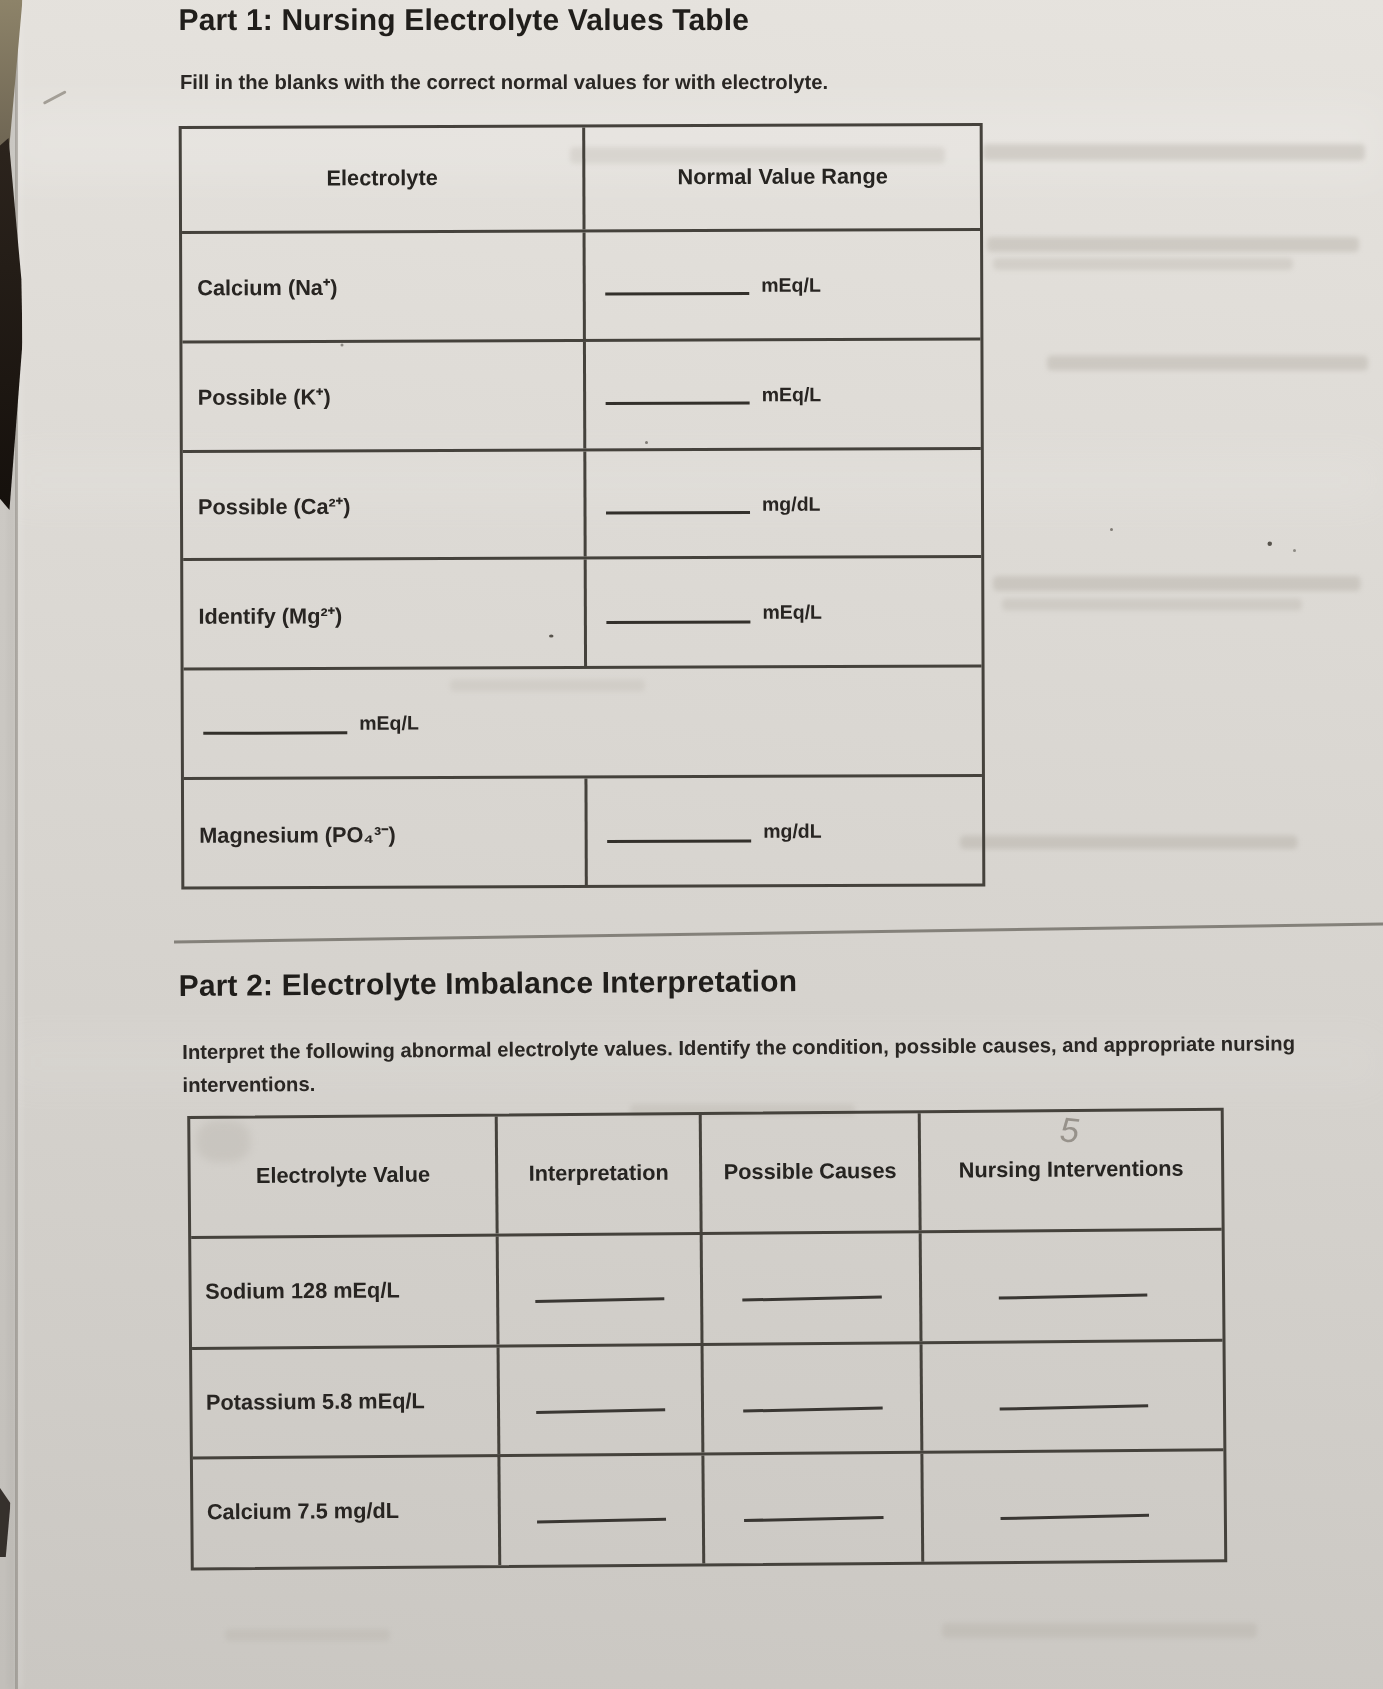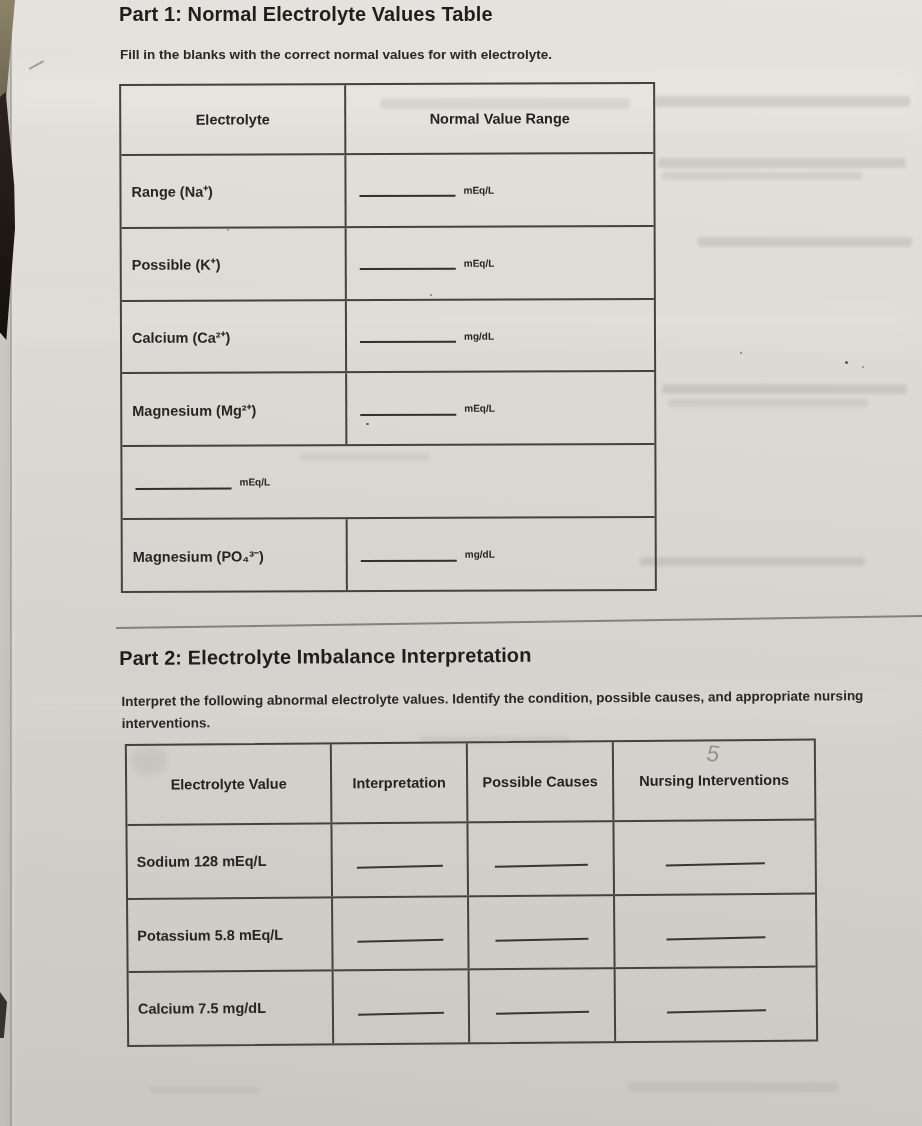--- a/index.html
+++ b/index.html
@@ -54,25 +54,25 @@
   .p1-instr{left:120px;top:47px;}
 
   
   .t1{
     position:absolute;left:120px;top:83px;width:536px;height:509px;
     border:2px solid var(--border);display:flex;flex-direction:column;
     transform:rotate(-0.2deg);box-sizing:border-box;
   }
   .t1 .trow{display:flex;flex:1;border-top:2px solid var(--border);min-height:0;}
   .t1 .trow:first-child{border-top:none;flex:0 0 68px;}
-  .t1 .c1{width:225px;border-right:2px solid var(--border);display:flex;align-items:center;box-sizing:border-box;}
+  .t1 .c1{width:269px;border-right:2px solid var(--border);display:flex;align-items:center;box-sizing:border-box;}
   .t1 .c2{flex:1;display:flex;align-items:center;box-sizing:border-box;}
   .t1 .hcell{justify-content:center;font-weight:bold;font-size:14.5px;color:#262421;}
   .t1 .label{padding-left:10px;font-weight:bold;font-size:14.5px;color:#282522;}
-  .t1 .vcell{padding-left:13px;font-weight:bold;font-size:10px;color:#282522;text-align:center;}
+  .t1 .vcell{padding-left:13px;font-weight:bold;font-size:13px;color:#282522;text-align:center;}
   .blank{display:inline-block;border-bottom:2px solid #33302b;height:2px;transform:translateY(5px);}
   .t1 .blank{width:96px;margin-right:8px;}
 
   .divider{
     position:absolute;left:116px;top:627px;width:810px;border-top:2px solid #76726b;
     transform:rotate(-0.85deg);transform-origin:left center;opacity:.85;
   }
 
   
   .p2{position:absolute;left:0;top:641px;width:922px;height:485px;
@@ -138,55 +138,55 @@
 
   <div class="speck" style="left:845px;top:361px;width:3px;height:3px"></div>
   <div class="speck" style="left:740px;top:352px;width:2px;height:2px;opacity:.7"></div>
   <div class="speck" style="left:366px;top:423px;width:3px;height:2px"></div>
   <div class="speck" style="left:430px;top:294px;width:2px;height:2px;opacity:.7"></div>
   <div class="speck" style="left:227px;top:229px;width:2px;height:2px;opacity:.6"></div>
   <div class="speck" style="left:862px;top:366px;width:2px;height:2px;opacity:.6"></div>
 
   <div class="content">
 
-    <div class="p1-title">Part 1: Normal Electrolyte Values Table</div>
+    <div class="p1-title">Part 1: Nursing Electrolyte Values Table</div>
     <div class="p1-instr">Fill in the blanks with the correct normal values for with electrolyte.</div>
 
     <div class="t1">
       <div class="trow">
         <div class="c1 hcell">Electrolyte</div>
         <div class="c2 hcell">Normal Value Range</div>
       </div>
 
   <div class="trow">
-    <div class="c1 label">Range (Na⁺)</div>
+    <div class="c1 label">Calcium (Na⁺)</div>
     <div class="c2 vcell">
       <span class="blank"></span>
       <span>mEq/L</span>
     </div>
   </div>
 
   <div class="trow">
     <div class="c1 label">Possible (K⁺)</div>
     <div class="c2 vcell">
       <span class="blank"></span>
       <span>mEq/L</span>
     </div>
   </div>
 
   <div class="trow">
-    <div class="c1 label">Calcium (Ca²⁺)</div>
+    <div class="c1 label">Possible (Ca²⁺)</div>
     <div class="c2 vcell">
       <span class="blank"></span>
       <span>mg/dL</span>
     </div>
   </div>
 
   <div class="trow">
-    <div class="c1 label">Magnesium (Mg²⁺)</div>
+    <div class="c1 label">Identify (Mg²⁺)</div>
     <div class="c2 vcell">
       <span class="blank"></span>
       <span>mEq/L</span>
     </div>
   </div>
 
   <div class="trow">
     <div class="c2 vcell">
       <span class="blank"></span>
       <span>mEq/L</span>

